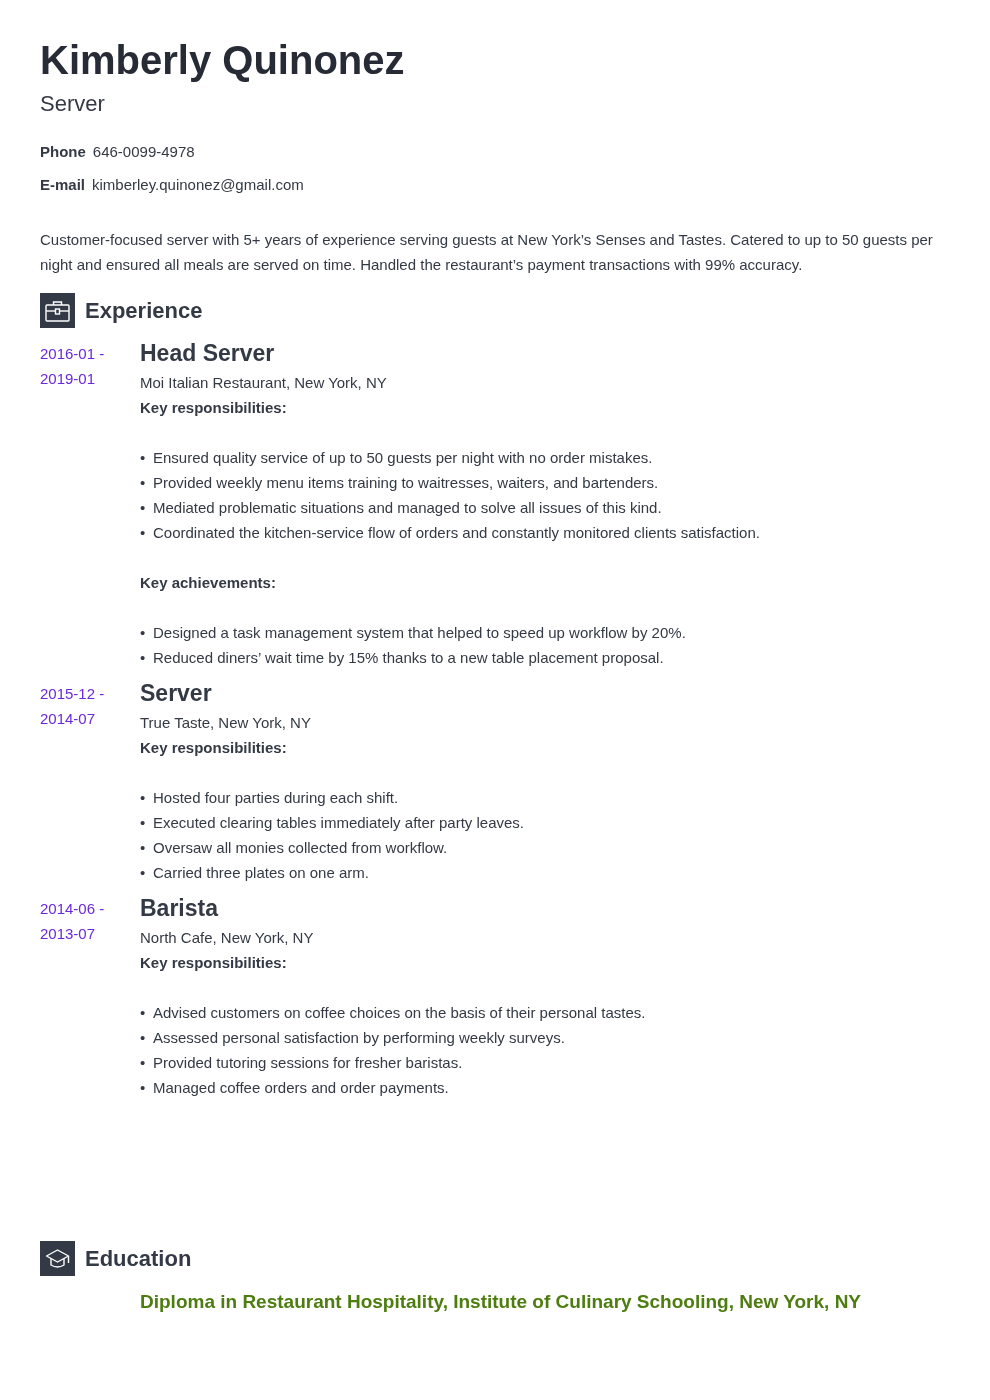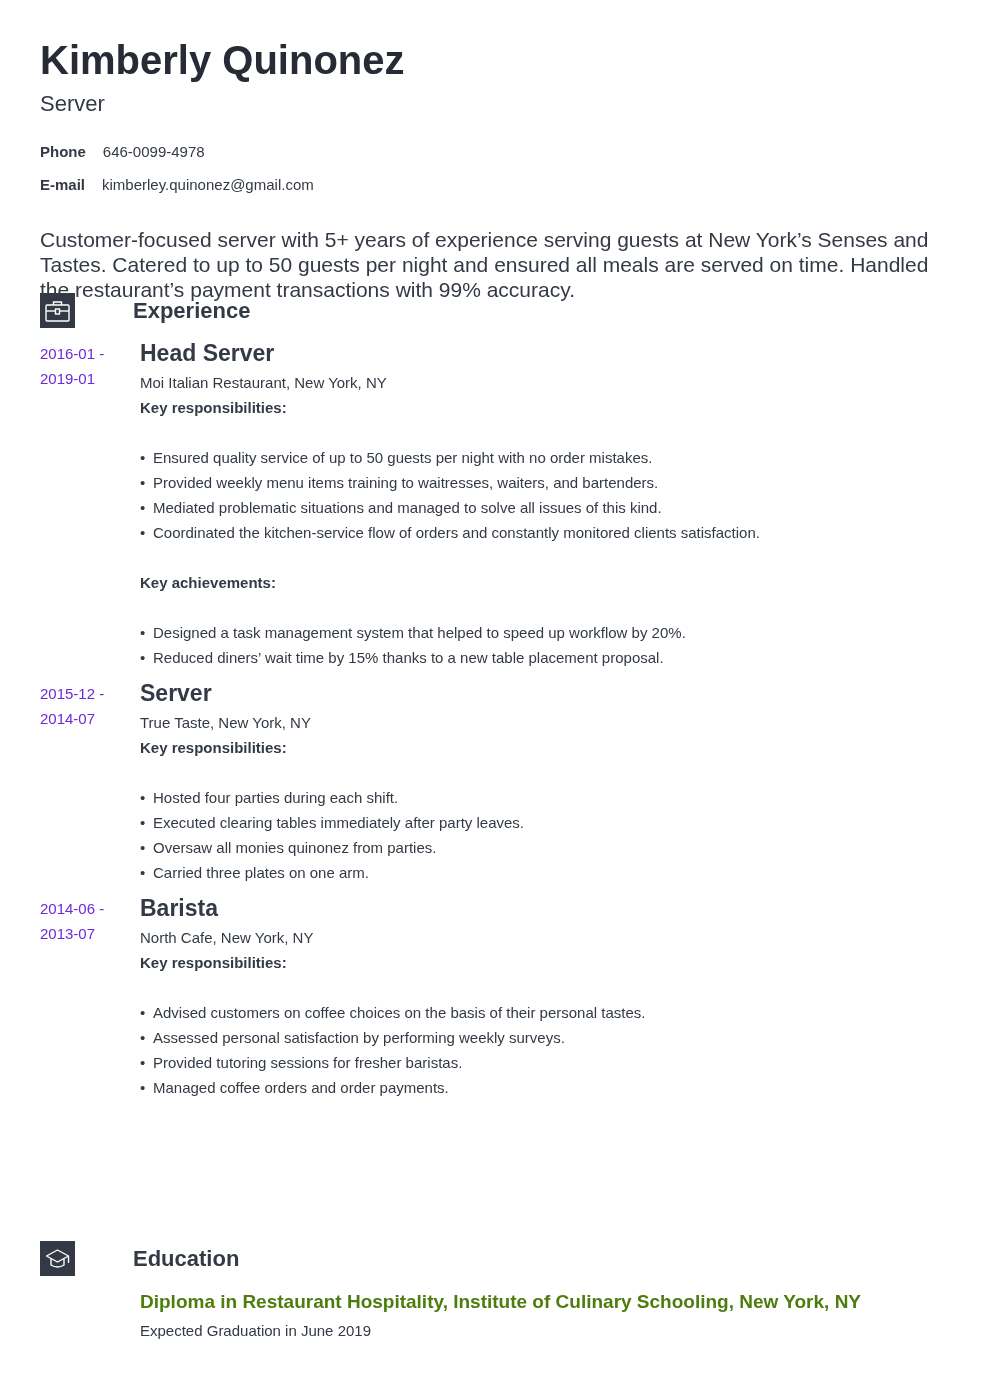--- a/index.html
+++ b/index.html
@@ -4,23 +4,23 @@
   <style>
     html, body { margin: 0; padding: 0; background: #ffffff; }
     body {
       width: 990px; height: 1400px; position: relative; overflow: hidden;
       font-family: "Liberation Sans", sans-serif; color: #333a45;
     }
     .page { position: absolute; left: 40px; top: 0; width: 910px; }
     .name { position: absolute; left: 0; top: 36px; font-size: 40px; font-weight: bold; color: #262b35; line-height: 48px; white-space: nowrap; }
     .title { position: absolute; left: 0; top: 90px; font-size: 22px; color: #333a45; line-height: 28px; }
     .contact { position: absolute; left: 0; font-size: 15px; line-height: 20px; white-space: nowrap; color: #333a45; }
-    .contact .lbl { font-weight: bold; margin-right: 17px; }
-    .summary { position: absolute; left: 0; top: 227px; width: 910px; font-size: 21px; line-height: 25px; color: #333a45; }
-    .sec-head { position: absolute; left: 0; height: 35px; display: flex; align-items: center; gap: 48px; }
+    .contact .lbl { font-weight: bold; margin-right: 7px; }
+    .summary { position: absolute; left: 0; top: 227px; width: 910px; font-size: 15px; line-height: 25px; color: #333a45; }
+    .sec-head { position: absolute; left: 0; height: 35px; display: flex; align-items: center; }
     .sec-icon { width: 35px; height: 35px; background: #333a45; display: flex; align-items: center; justify-content: center; }
     .sec-title { margin-left: 10px; font-size: 22px; font-weight: bold; color: #333a45; }
     .job { position: absolute; left: 0; width: 910px; }
     .date { position: absolute; left: 0; top: 0; width: 90px; font-size: 15px; line-height: 25px; color: #6d28d9; }
     .body { position: absolute; left: 100px; top: 0; width: 810px; font-size: 15px; line-height: 25px; color: #333a45; }
     .role { font-size: 23px; font-weight: bold; line-height: 25px; margin-bottom: 4px; }
     .place { line-height: 25px; }
     .sub { font-weight: bold; line-height: 25px; }
     .gap { height: 25px; }
     ul { list-style: none; margin: 0; padding: 0; }
@@ -91,21 +91,21 @@
       <div>2014-07</div>
     </div>
     <div class="body">
       <div class="role">Server</div>
       <div class="place">True Taste, New York, NY</div>
       <div class="sub">Key responsibilities:</div>
       <div class="gap"></div>
       <ul>
         <li>Hosted four parties during each shift.</li>
         <li>Executed clearing tables immediately after party leaves.</li>
-        <li>Oversaw all monies quinonez from parties.</li>
+        <li>Oversaw all monies collected from workflow.</li>
         <li>Carried three plates on one arm.</li>
       </ul>
     </div>
   </div>
 
   <div class="job" style="top:896px;">
     <div class="date">
       <div>2014-06 -</div>
       <div>2013-07</div>
     </div>
@@ -131,16 +131,15 @@
         <path d="M1.5 8 L12.5 2 L23.5 8 L12.5 14 Z"></path>
         <path d="M6 10.5 V17 Q12.5 21 19 17 V10.5"></path>
         <path d="M23.5 8 V15"></path>
       </svg>
     </div>
     <div class="sec-title">Education</div>
   </div>
 
   <div class="edu" style="top:1289px;">
     <div class="deg">Diploma in Restaurant Hospitality, Institute of Culinary Schooling, New York, NY</div>
-    <div class="grad">Expected Graduation in June 2019</div>
   </div>
 
 </div>
 
 </body></html>

